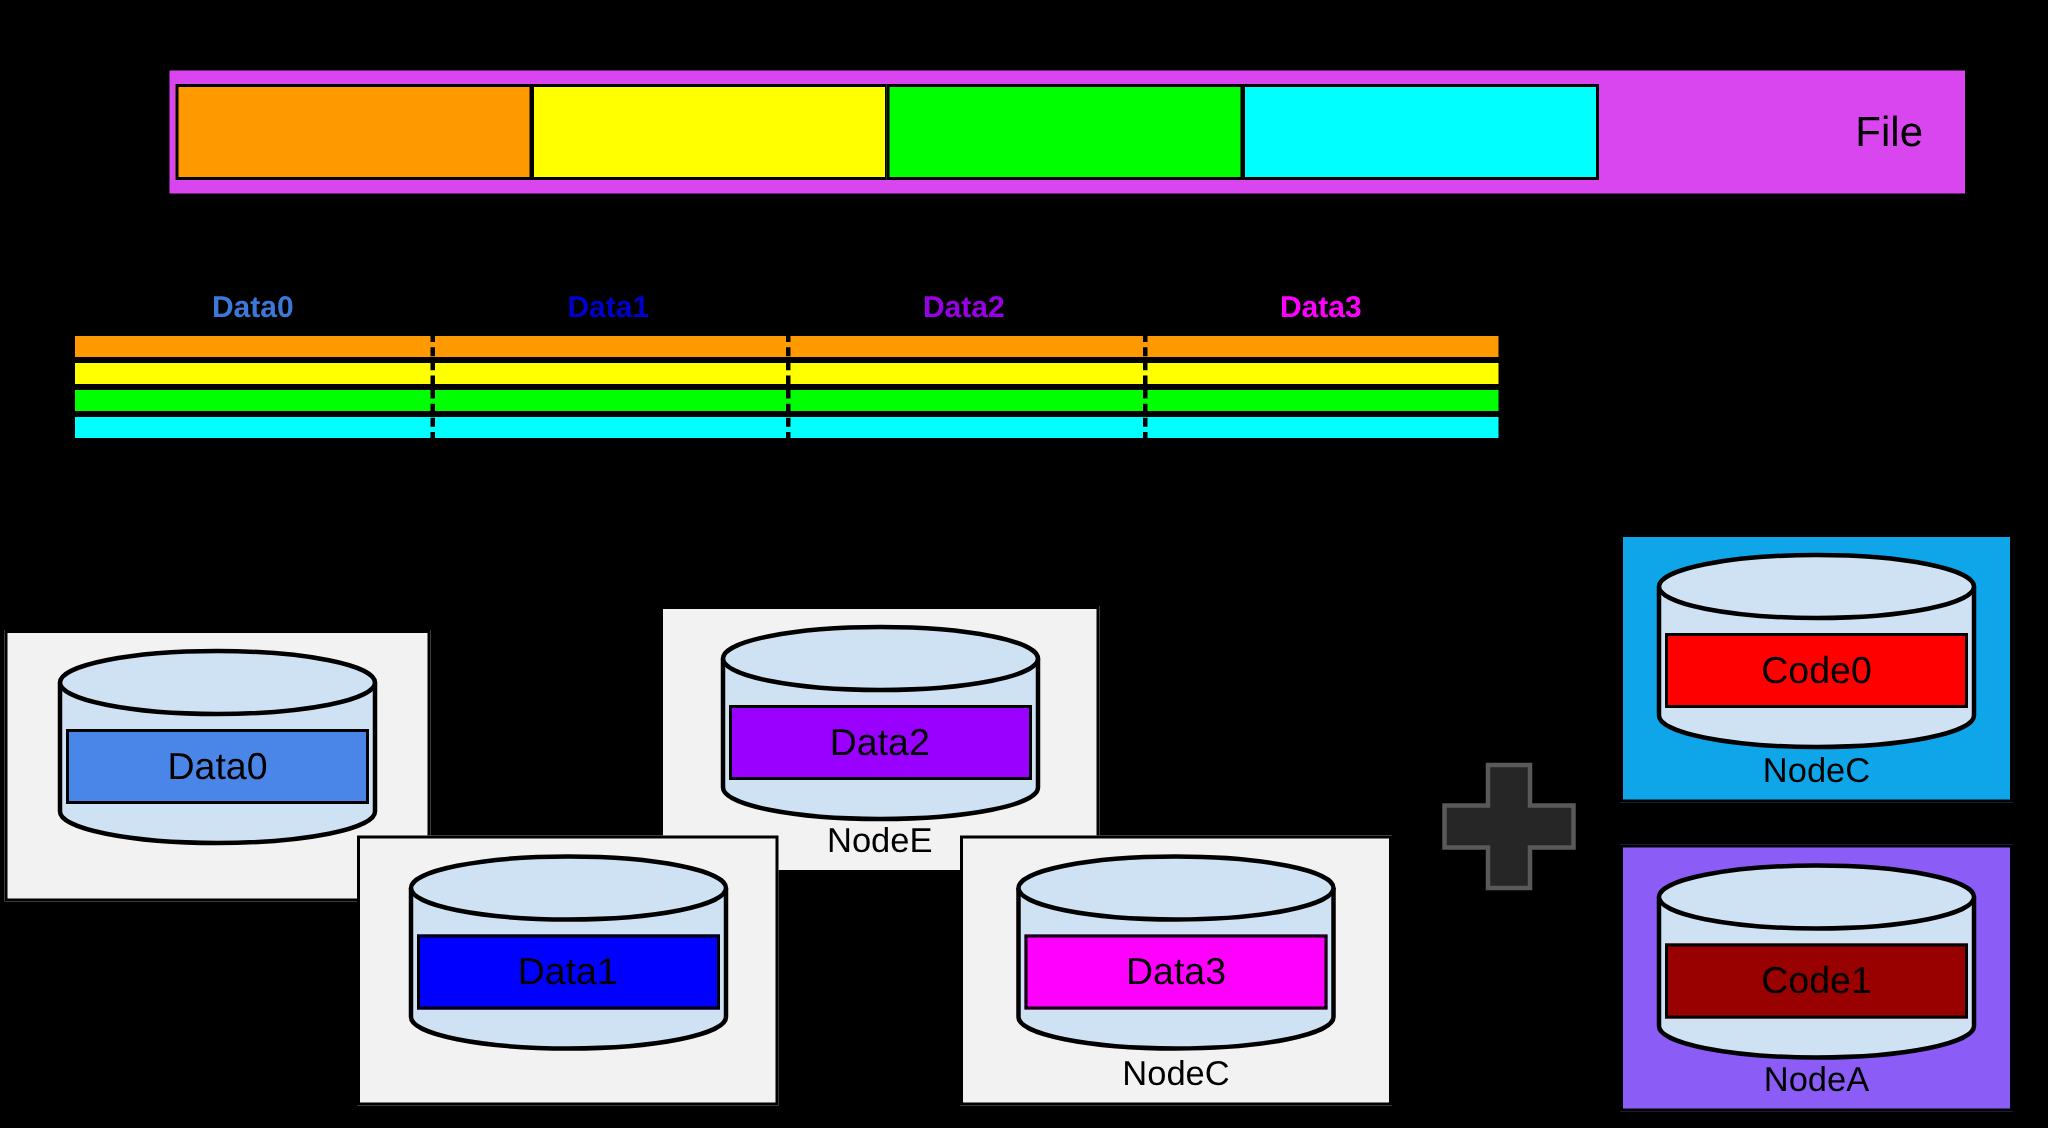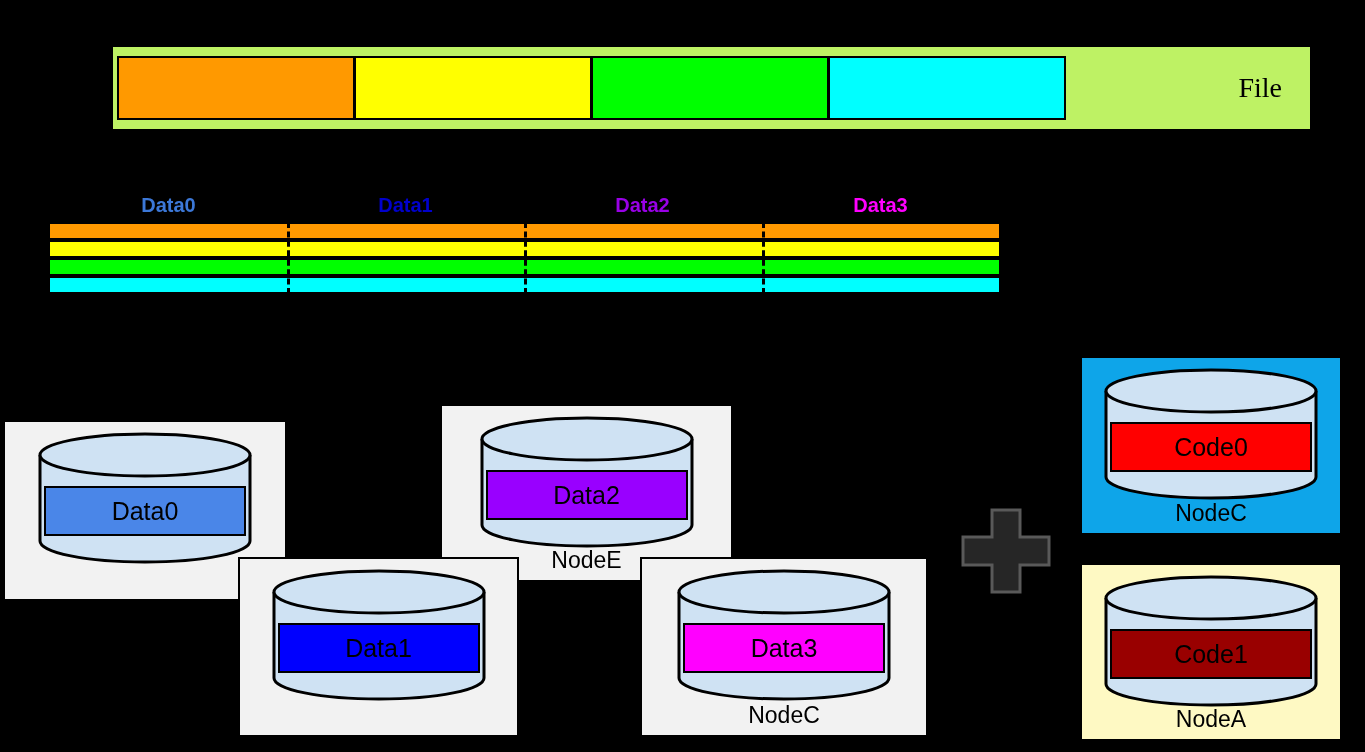--- a/index.html
+++ b/index.html
@@ -38,21 +38,21 @@
               font-size:23px;color:#000;}
 
   
   .plus-wrap{position:absolute;left:961px;top:508px;width:90px;height:88px;}
 </style>
 </head>
 <body>
 
 <div id="canvas">
 
-  <div class="file-bar" style="background: #bef264; font-family: Liberation Serif, serif;">
+  <div class="file-bar" style="background: #d946ef;">
     <div class="file-seg seg0" style="background: rgb(255, 153, 0);"></div>
     <div class="file-seg seg1" style="background: rgb(255, 255, 0);"></div>
     <div class="file-seg seg2" style="background: rgb(0, 255, 0);"></div>
     <div class="file-seg seg3" style="background: rgb(0, 255, 255);"></div>
     <div class="file-label">File</div>
   </div>
 
   <div class="group-label gl0" style="color: rgb(60, 120, 216);">Data0</div>
   <div class="group-label gl1" style="color: rgb(0, 0, 204);">Data1</div>
   <div class="group-label gl2" style="color: rgb(153, 0, 230);">Data2</div>
@@ -109,21 +109,21 @@
 
   <div class="node-box node-e" style="background: #0ea5e9;">
     <svg class="cyl" viewBox="0 0 216 132">
       <path d="M3 23 L3 109 A105 21 0 0 0 213 109 L213 23" fill="#cfe2f3" stroke="#000" stroke-width="3"></path>
       <ellipse cx="108" cy="23" rx="105" ry="21" fill="#cfe2f3" stroke="#000" stroke-width="3"></ellipse>
     </svg>
     <div class="chunk" style="background: rgb(255, 0, 0);">Code0</div>
     <div class="node-label">NodeC</div>
   </div>
 
-  <div class="node-box node-f" style="background: #fef9c3;">
+  <div class="node-box node-f" style="background: #8b5cf6;">
     <svg class="cyl" viewBox="0 0 216 132">
       <path d="M3 23 L3 109 A105 21 0 0 0 213 109 L213 23" fill="#cfe2f3" stroke="#000" stroke-width="3"></path>
       <ellipse cx="108" cy="23" rx="105" ry="21" fill="#cfe2f3" stroke="#000" stroke-width="3"></ellipse>
     </svg>
     <div class="chunk" style="background: rgb(153, 0, 0);">Code1</div>
     <div class="node-label">NodeA</div>
   </div>
 
 </div>
 

